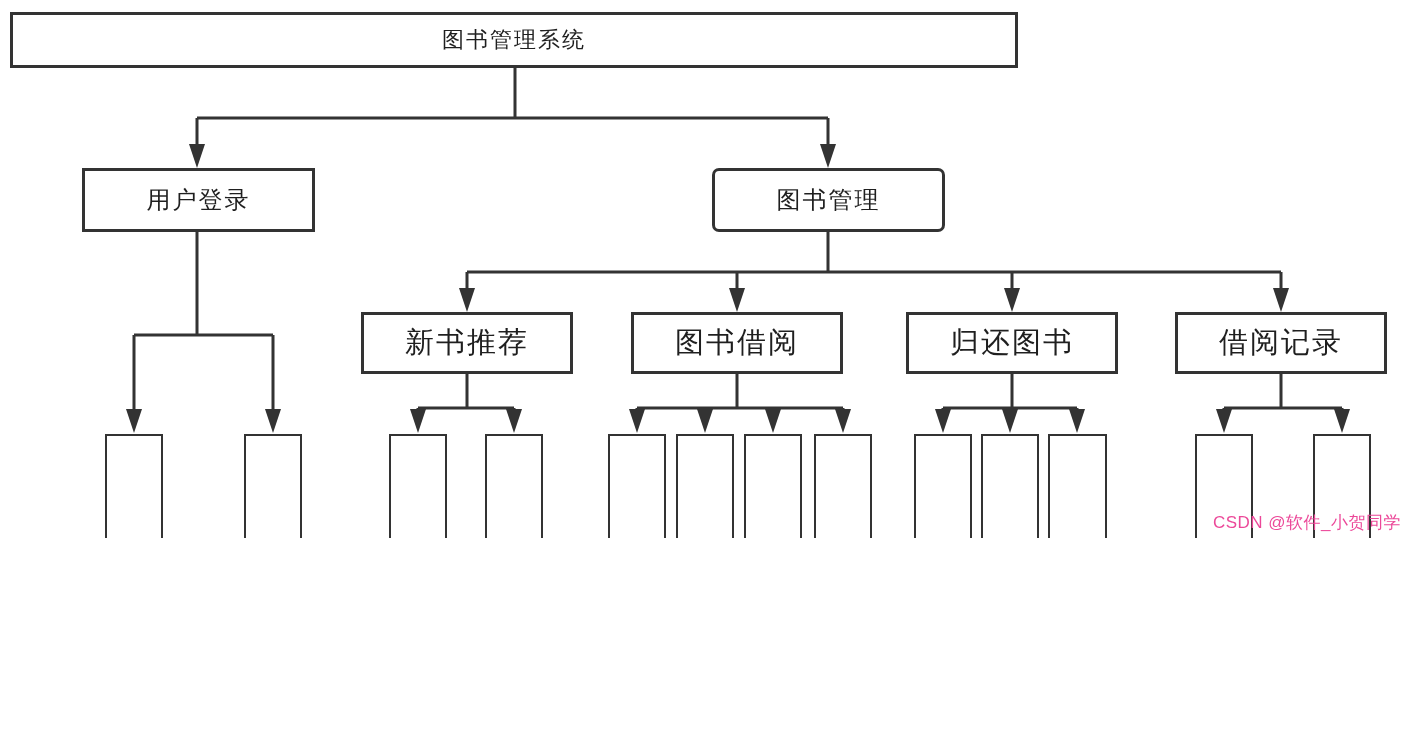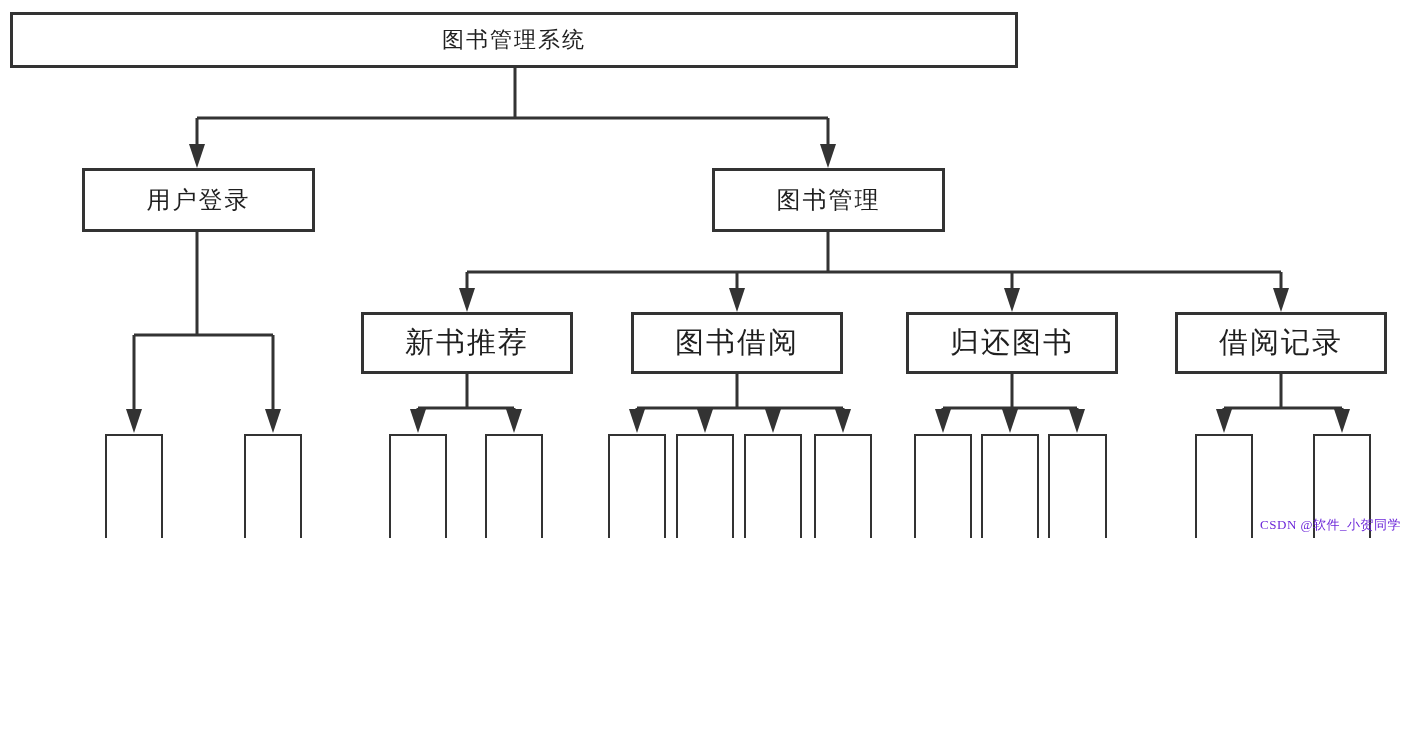--- a/index.html
+++ b/index.html
@@ -17,21 +17,21 @@
   .root   { font-size:22px; letter-spacing:2px; }
   .branch { font-size:24px; letter-spacing:2px; }
   .l2     { font-size:29px; letter-spacing:2px; }
   .leaf {
     border-width:2.5px;
     writing-mode:vertical-rl; text-orientation:mixed;
     font-size:24px; letter-spacing:6px; white-space:normal;
   }
   .watermark {
     position:absolute; right:4px; bottom:4px;
-    font-size:13px; color:#6d28d9; letter-spacing:0.5px;font-family:Liberation Serif, serif;
+    font-size:17px; color:#ec4899; letter-spacing:0.5px;
   }
 </style>
 </head>
 <body>
 
 <div class="stage">
 
   <svg class="connectors" viewBox="0 0 1405 747" xmlns="http://www.w3.org/2000/svg">
     <g stroke="#333333" stroke-width="3" fill="none">
       <path d="M515 68 V118 M197 118 H828 M197 118 V146 M828 118 V146"></path>
@@ -61,21 +61,21 @@
       <polygon points="1002,409 1018,409 1010,433"></polygon>
       <polygon points="1069,409 1085,409 1077,433"></polygon>
       <polygon points="1216,409 1232,409 1224,433"></polygon>
       <polygon points="1334,409 1350,409 1342,433"></polygon>
     </g>
   </svg>
 
   <div class="box root" style="left:10px; top:12px; width:1008px; height:56px;">图书管理系统</div>
 
   <div class="box branch" style="left:82px; top:168px; width:233px; height:64px;">用户登录</div>
-  <div class="box branch" style="left:712px; top:168px; width:233px; height:64px;">图书管理</div>
+  <div class="box branch" style="left:712px; top:168px; width:233px; height:64px;border-radius:7px;">图书管理</div>
 
   <div class="box l2" style="left:361px; top:312px; width:212px; height:62px;">新书推荐</div>
   <div class="box l2" style="left:631px; top:312px; width:212px; height:62px;">图书借阅</div>
   <div class="box l2" style="left:906px; top:312px; width:212px; height:62px;">归还图书</div>
   <div class="box l2" style="left:1175px; top:312px; width:212px; height:62px;text-align:right;">借阅记录</div>
 
   <div class="box leaf" style="left:105px; top:434px; width:58px; height:301px;">用户登录</div>
   <div class="box leaf" style="left:244px; top:434px; width:58px; height:301px;">注销登录</div>
 
   <div class="box leaf" style="left:389px; top:434px; width:58px; height:301px;">查询图书</div>

